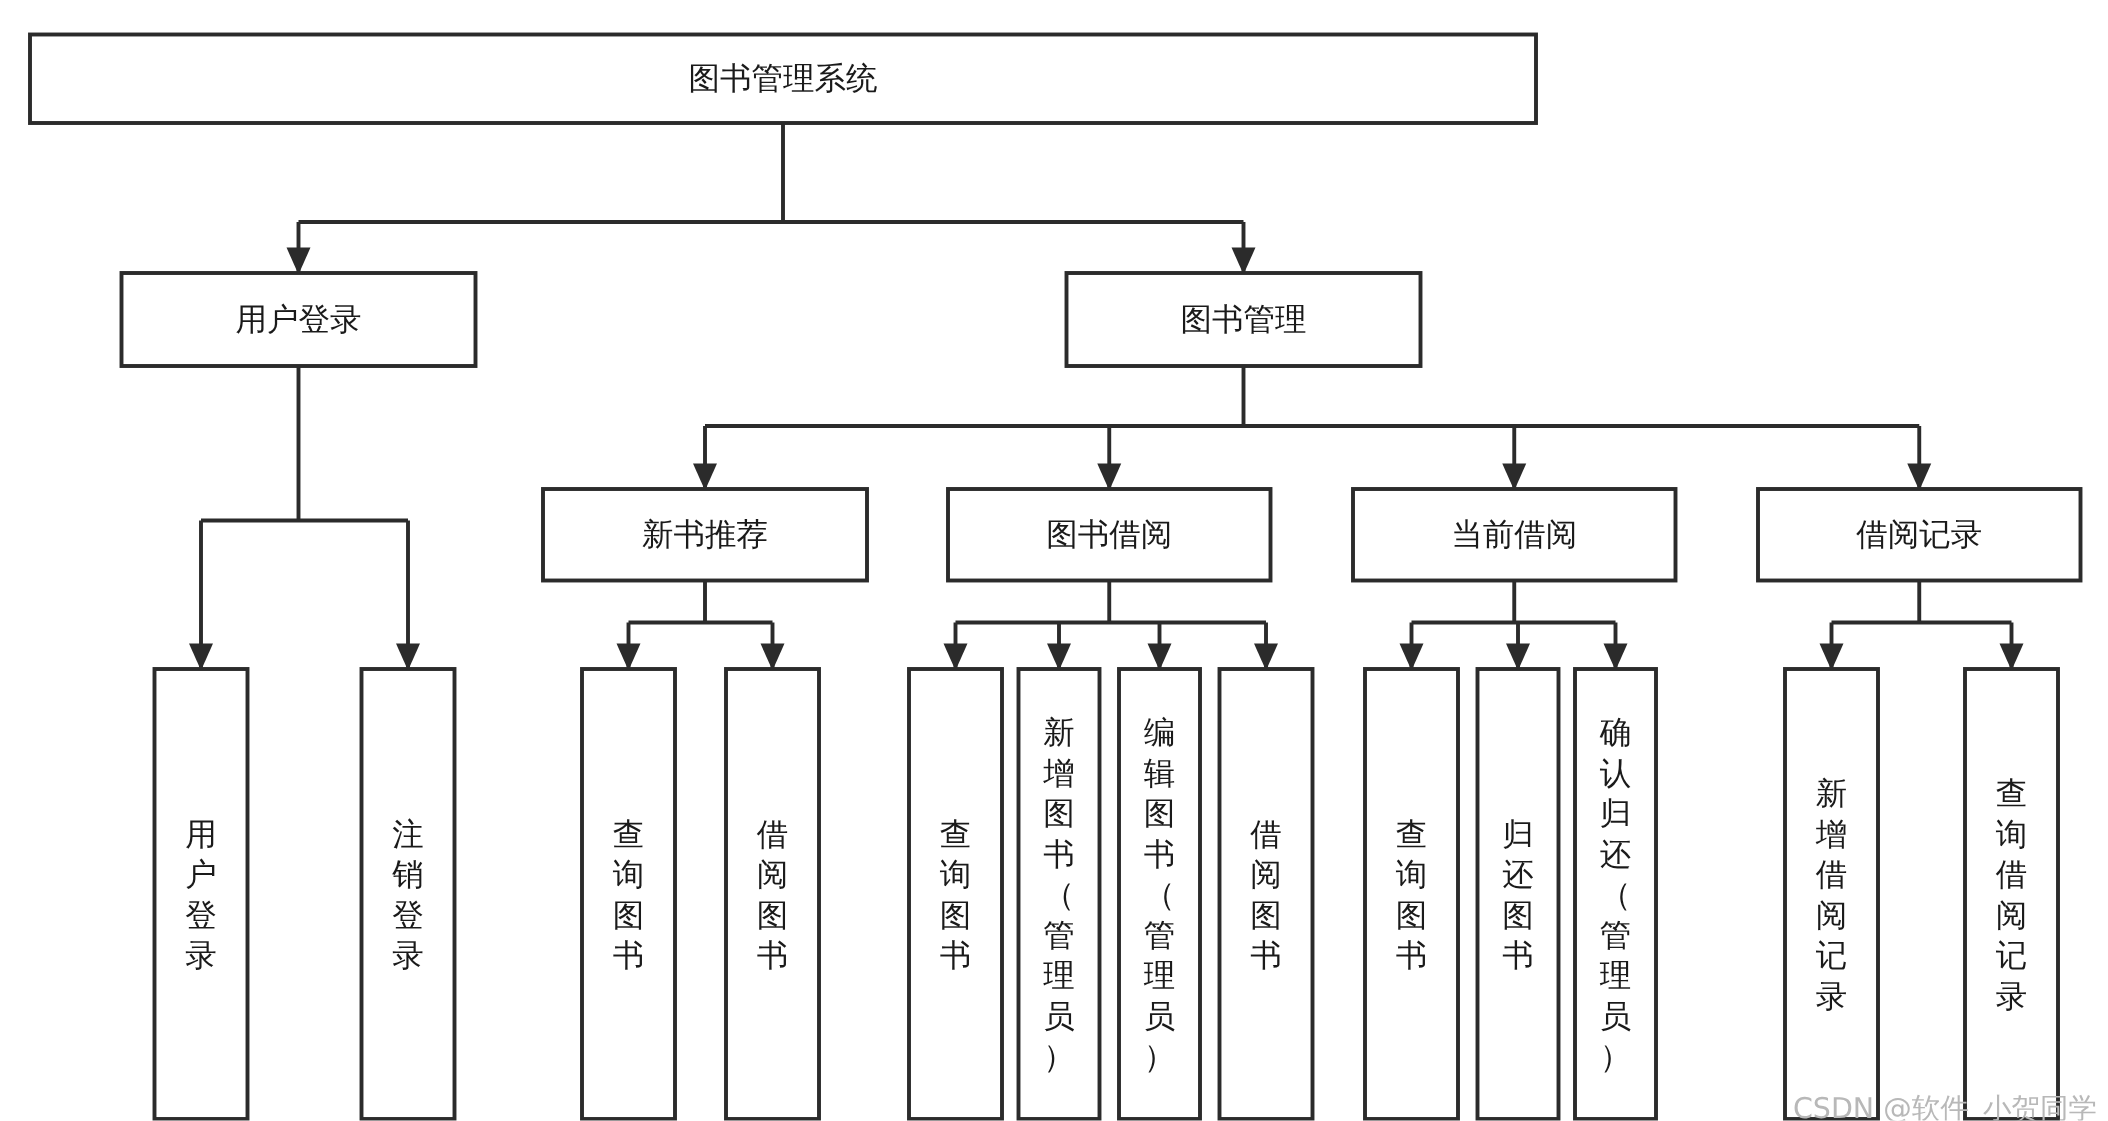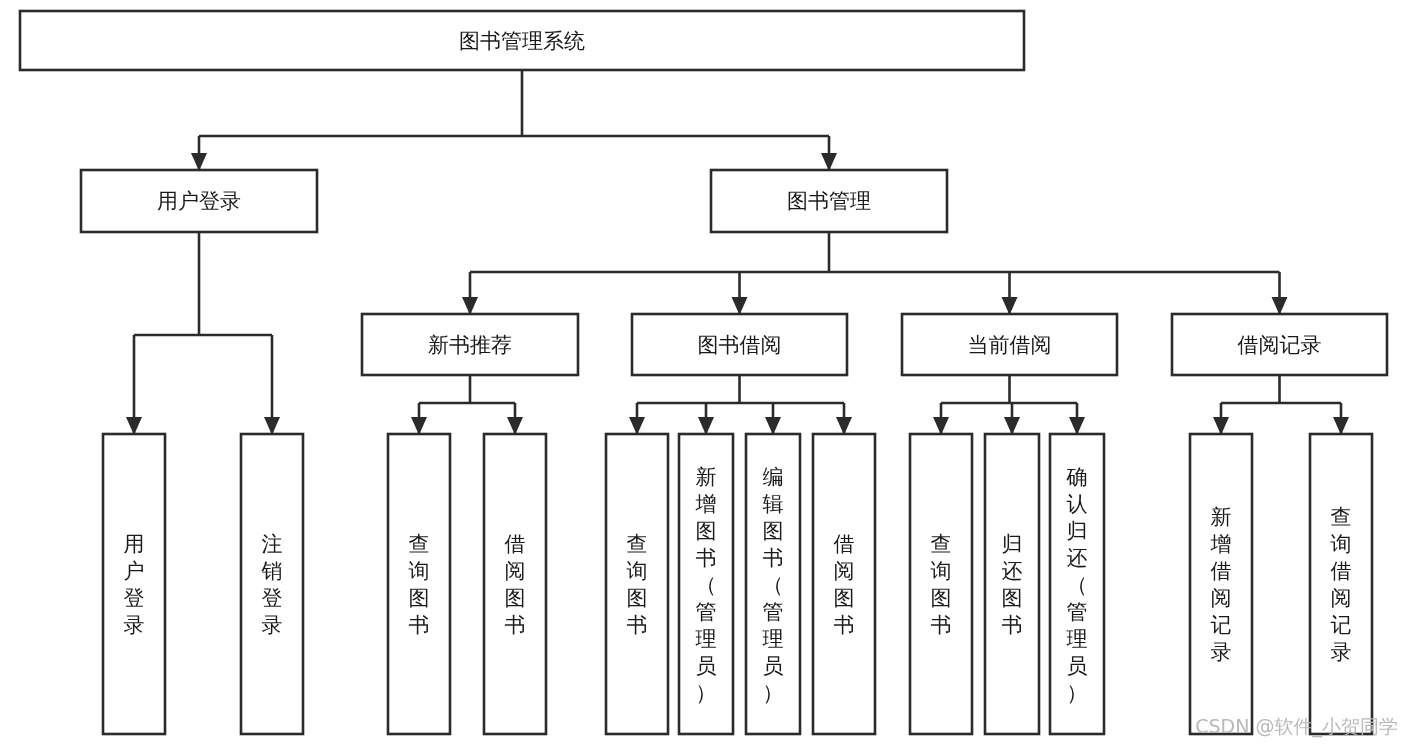--- a/index.html
+++ b/index.html
@@ -10,21 +10,21 @@
   body {
     width: 1405px;
     height: 747px;
     font-family: "DejaVu Sans", "Liberation Sans", sans-serif;
     overflow: hidden;
     position: relative;
   }
   #chart-root {
     position: absolute;
     left: 0;
-    top: 0;
+    top: 12px;
     width: 1405px;
     height: 588px;
   }
   .node-box {
     fill: #ffffff;
     stroke: #2b2b2b;
     stroke-width: 2.6;
   }
   .edge {
     stroke: #2b2b2b;

